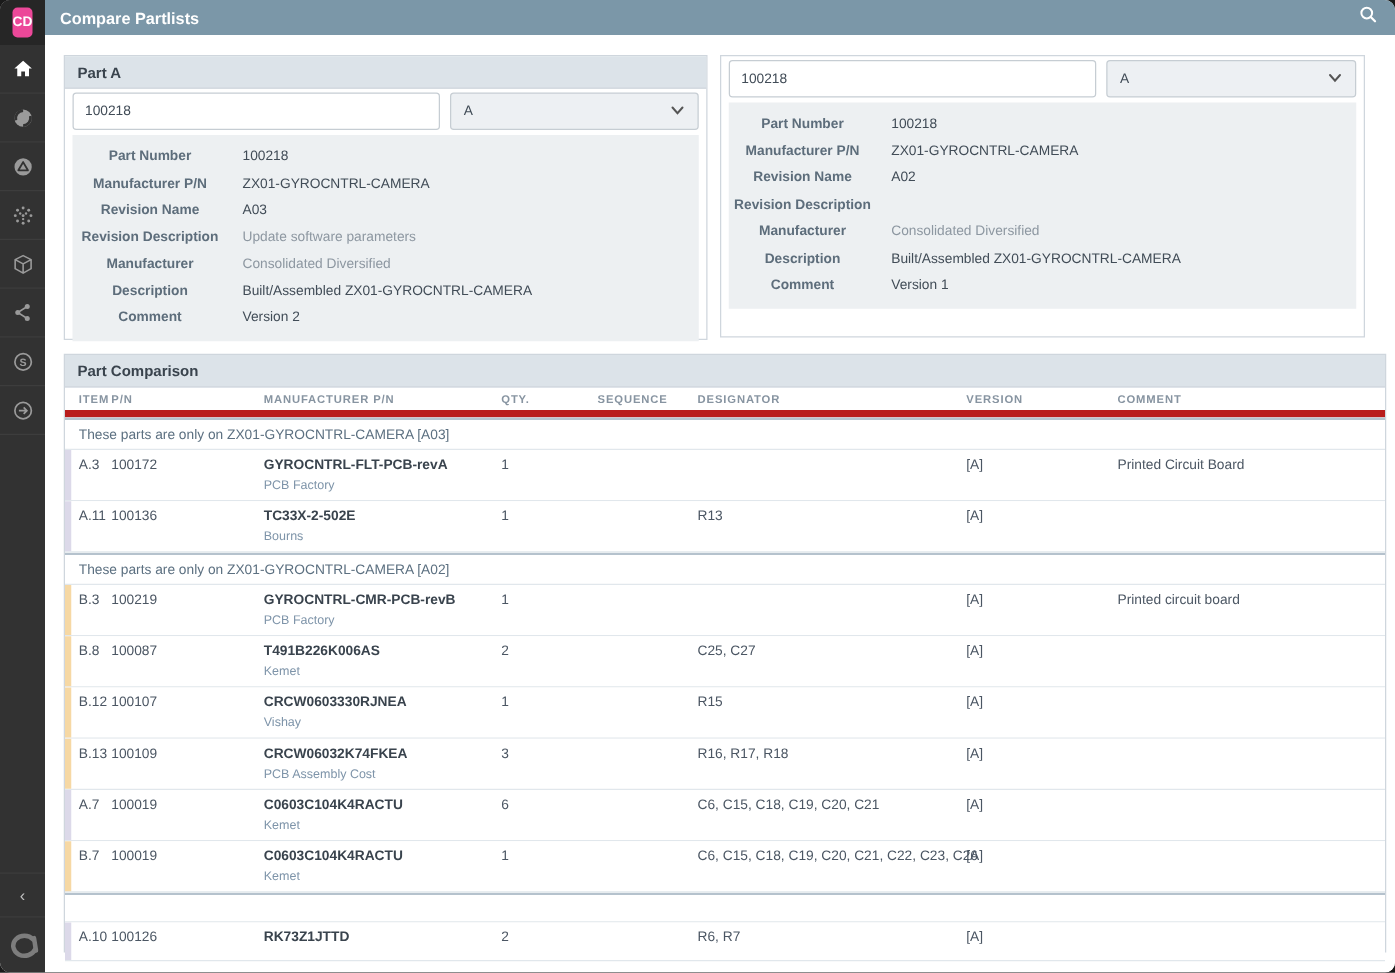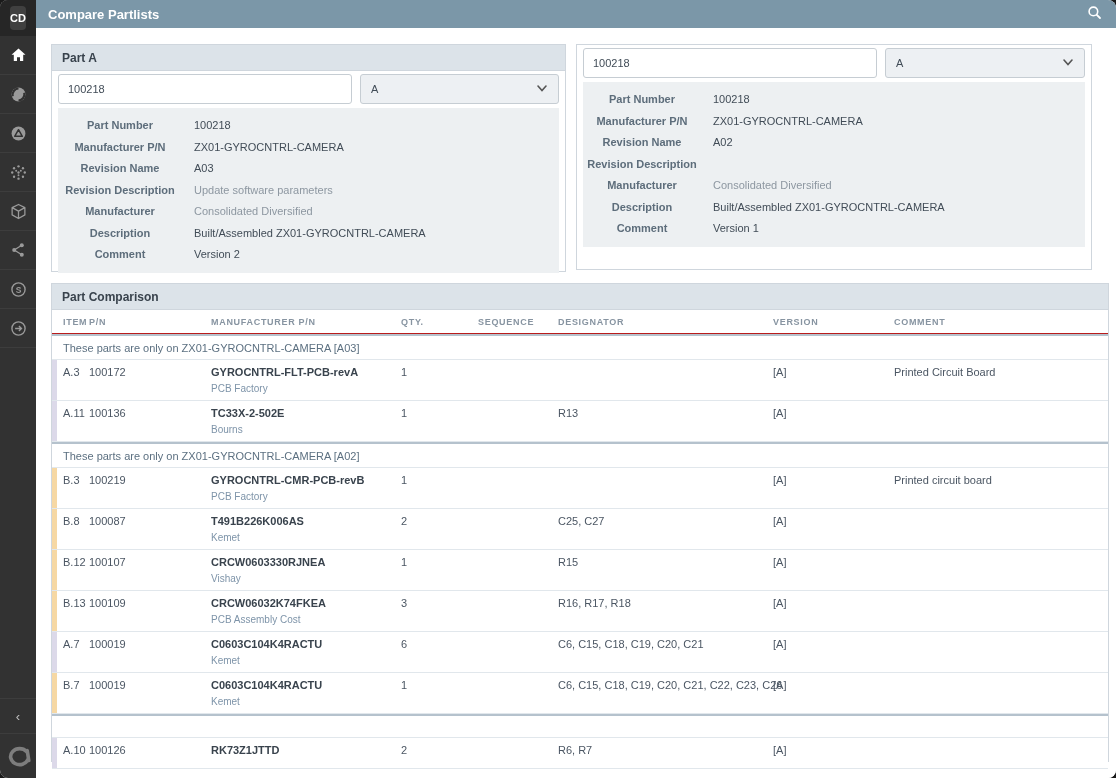--- a/index.html
+++ b/index.html
@@ -3,21 +3,21 @@
 <meta charset="utf-8">
 <style>
   * { box-sizing: border-box; margin: 0; padding: 0; }
   html,body { background:#1a1a1a; }
   body { font-family: "Liberation Sans", sans-serif; }
   .app { position:relative; width:1116px; height:778px; background:#fff; overflow:hidden; border-radius:8px; }
 
   
   .sidebar { position:absolute; left:0; top:0; bottom:0; width:36px; background:#323232; display:flex; flex-direction:column; z-index:5; }
   .logo-cell { height:36px; background:#262626; display:flex; align-items:center; justify-content:center; }
-  .logo-badge { width:16px; height:24px; border-radius:4px; background:#404040; color:#fff; font-size:11px; font-weight:bold; display:flex; align-items:center; justify-content:center; }
+  .logo-badge { width:16px; height:24px; border-radius:4px; background:#ec4899; color:#fff; font-size:11px; font-weight:bold; display:flex; align-items:center; justify-content:center; }
   .nav-item { height:39px; display:flex; align-items:center; justify-content:center; border-bottom:1px solid #3d3d3d; cursor:pointer; }
   .nav-item svg { display:block; }
   .flex-spacer { flex:1; }
   .collapse-item { height:36px; display:flex; align-items:center; justify-content:center; border-top:1px solid #3d3d3d; border-bottom:1px solid #3d3d3d; color:#c0c0c0; font-size:13px; cursor:pointer; }
   .aras-item { height:44px; display:flex; align-items:center; justify-content:center; }
 
   
   .topbar { position:absolute; left:36px; right:0; top:0; height:28px; background:#7b97a8; display:flex; align-items:center; padding:0 10px 0 12px; z-index:4;gap:32px; }
   .topbar-title { color:#fff; font-size:13px; font-weight:bold; }
   .search-btn { margin-left:auto; width:24px; height:24px; display:flex; align-items:center; justify-content:center; cursor:pointer; }
@@ -37,21 +37,21 @@
   .drow { display:flex; line-height:21.5px; font-size:11px; }
   .dlabel { text-align:center; font-weight:bold; color:#5d6d7b; flex-shrink:0; }
   .part-a .dlabel { width:124px; }
   .part-b .dlabel { width:118px; }
   .dvalue { margin-left:12px; color:#414c57; white-space:nowrap; }
   .dvalue.muted { color:#8d97a1; }
 
   
   .comparison { position:absolute; left:15px; top:255px; width:1058px; height:479px; border:1px solid #cfd6dd; background:#fff; }
   .grid8 { display:grid; grid-template-columns:26px 122px 190px 77px 80px 215px 121px 1fr; }
-  .col-header { height:24px; align-items:center; padding-left:11px; border-bottom:1px solid #b91c1c; }
+  .col-header { height:24px; align-items:center; padding-left:11px; border-bottom:6px solid #b91c1c; }
   .col-header .col { font-size:9px; font-weight:bold; letter-spacing:0.7px; color:#8794a1; white-space:nowrap; }
   .crow { border-bottom:1px solid #e1e7ec; background:#fff; }
   .crow.section { height:26px; display:flex; align-items:center; padding-left:11px; font-size:11px; color:#5c7081; border-top:2px solid #b5c2cd; }
   .crow.spacer { height:24px; border-top:2px solid #b5c2cd; }
   .crow.part { position:relative; padding:6px 0 5px 11px; min-height:31px; align-items:start; cursor:pointer; }
   .crow.part::before { content:""; position:absolute; left:0; top:0; bottom:0; width:5px; }
   .crow.part.side-a::before { background:#dcd9e9; }
   .crow.part.side-b::before { background:#f6d8a4; }
   .cell { font-size:11px; color:#4b5663; line-height:13px; white-space:nowrap; }
   .cell .mfr-pn { font-weight:bold; color:#39434d; }

